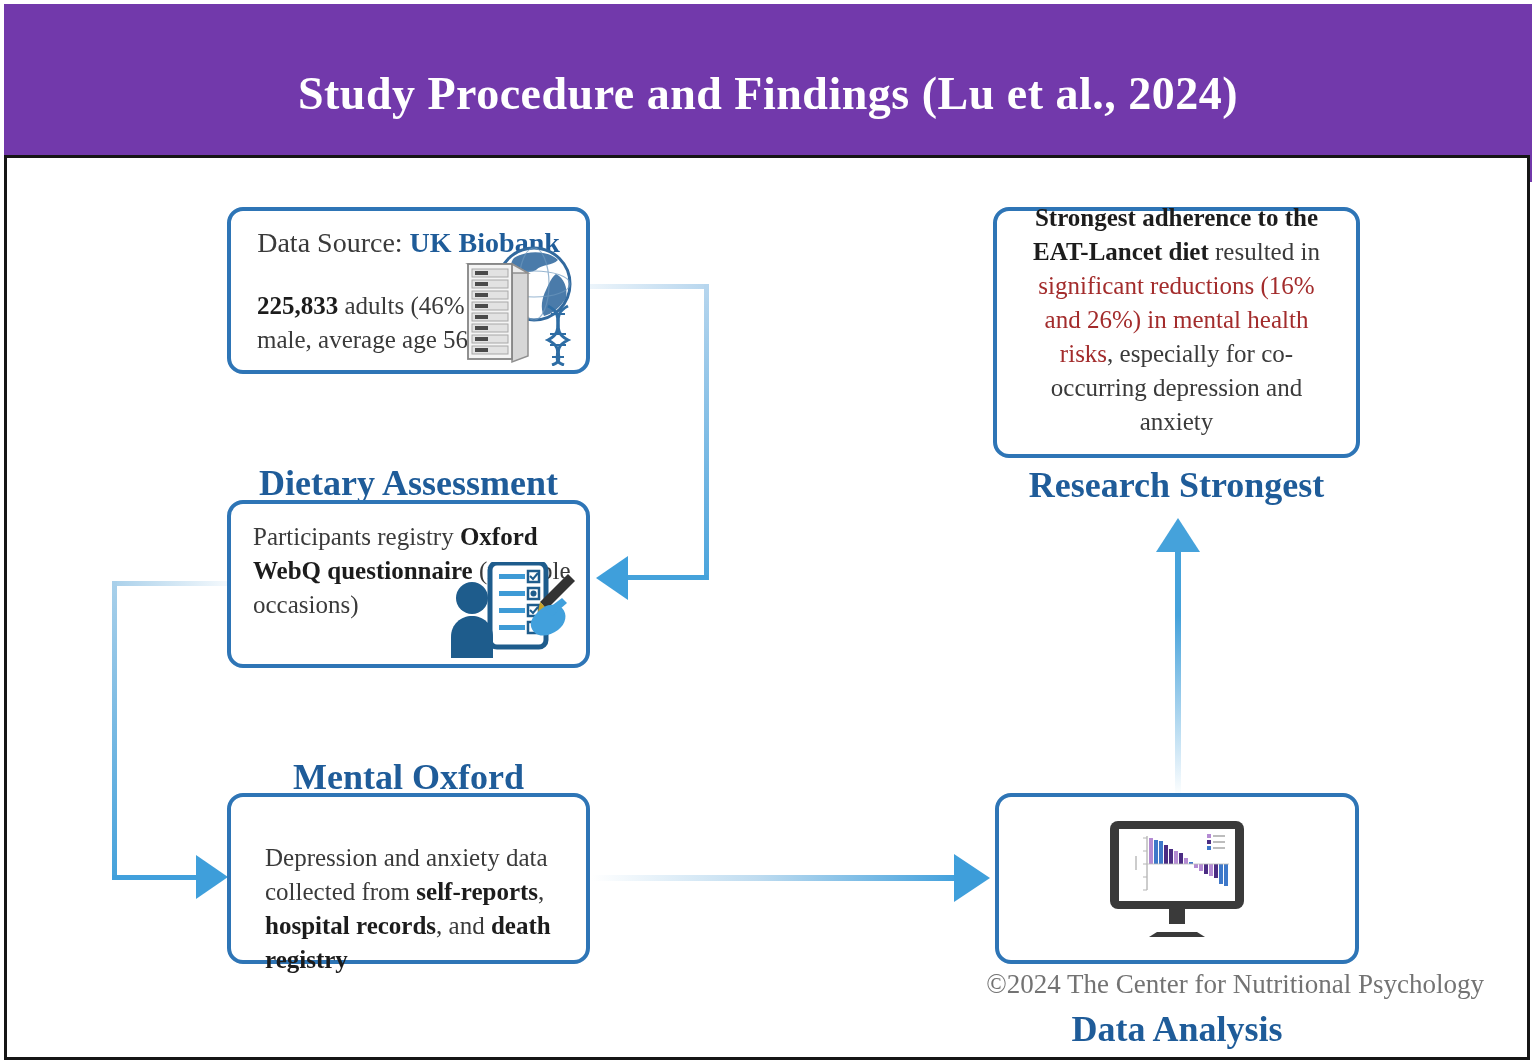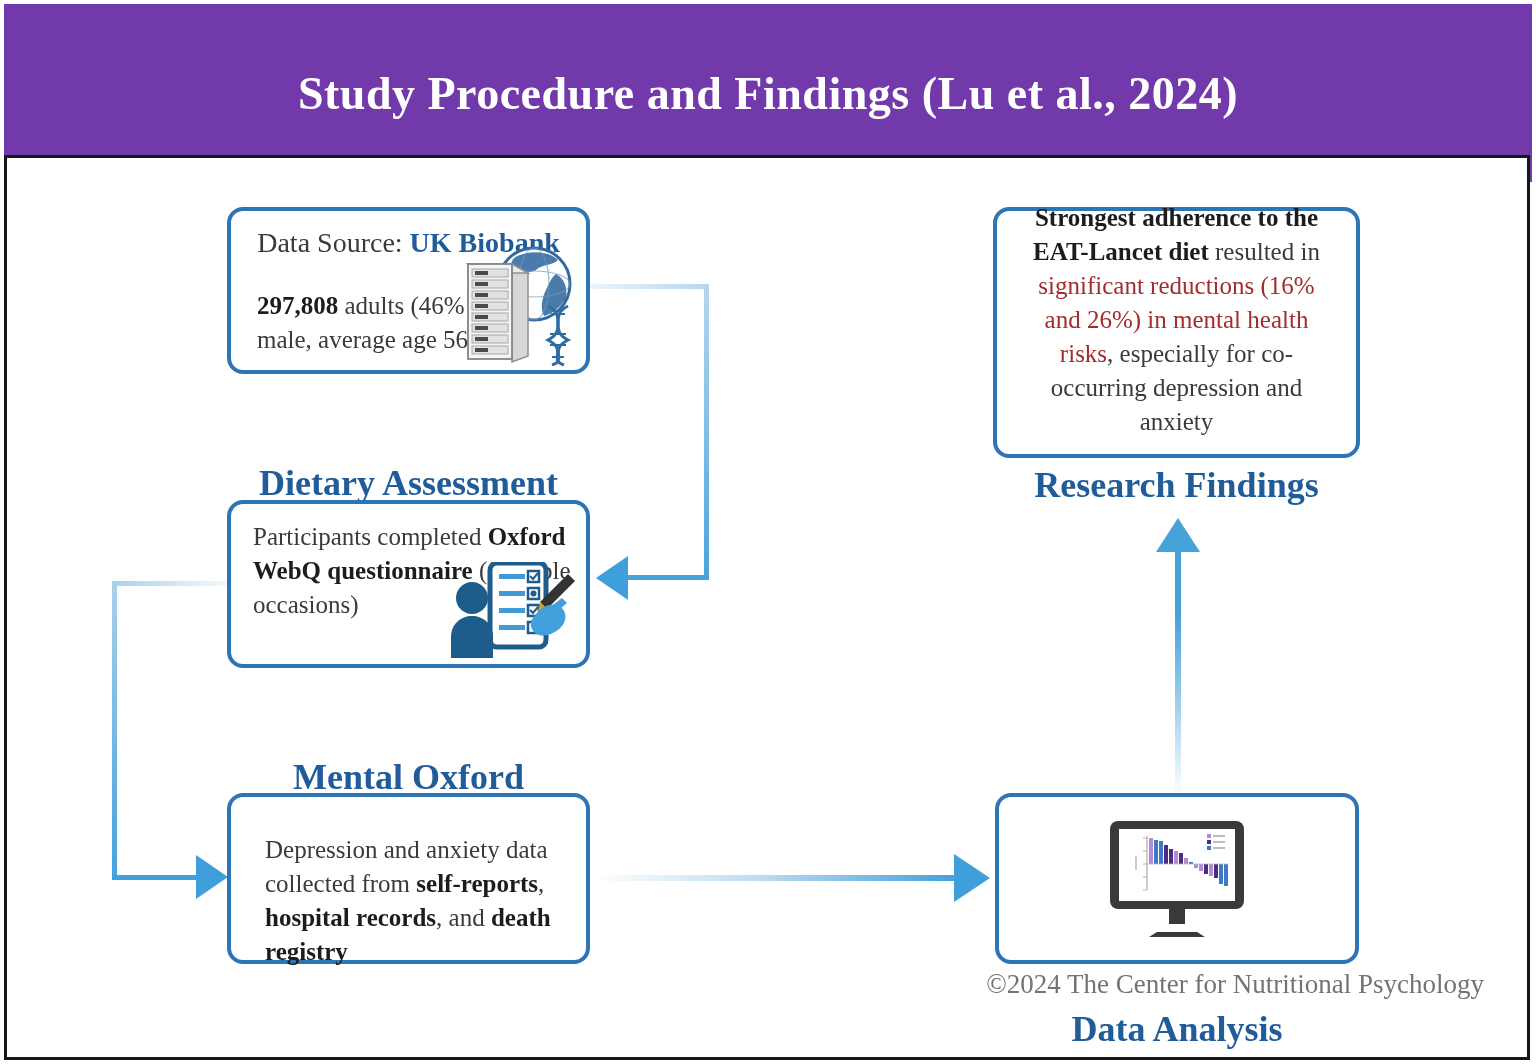--- a/index.html
+++ b/index.html
@@ -36,21 +36,21 @@
   }
   .label-dietary{left:227px;top:462px;width:363px;}
   .label-mental{left:227px;top:756px;width:363px;}
   .label-analysis{left:995px;top:1008px;width:364px;}
   .label-findings{left:993px;top:464px;width:367px;}
   
   .box-title{font-size:28px;text-align:center;margin-top:16px;color:#3a3a3a;}
   .body-text{font-size:25px;line-height:1.36;color:#3a3a3a;}
   .ds-stat{position:absolute;left:26px;top:78px;width:245px;}
   .dietary-text{position:absolute;left:22px;top:16px;width:322px;}
-  .mental-text{position:absolute;left:34px;top:36px;width:300px;}
+  .mental-text{position:absolute;left:34px;top:44px;width:300px;}
   .findings-text{width:318px;text-align:center;margin-top:-26px;}
   .seg-normal{color:#3a3a3a;}
   .seg-bold{font-weight:bold;color:#1c1c1c;}
   .seg-red{color:#A32C2C;}
   .seg-bold-blue{font-weight:bold;color:#1F5C99;}
   .copyright{
     position:absolute;right:52px;top:969px;font-size:27px;color:#737373;
   }
   
   .icon-biobank{position:absolute;right:8px;bottom:4px;width:122px;height:122px;}
@@ -108,21 +108,21 @@
   <div class="arrow-seg c-h"></div>
   <div class="arrow-seg c-head"></div>
 </div>
 <div>
   <div class="arrow-seg d-v"></div>
   <div class="arrow-seg d-head"></div>
 </div>
 
 <div class="node-box box-data-source">
   <div class="box-title"><span class="seg-normal">Data Source: </span><span class="seg-bold-blue">UK Biobank</span></div>
-  <div class="body-text ds-stat"><span class="seg-bold">297,808</span><span class="seg-normal"> adults (46% male, average age 56)</span></div>
+  <div class="body-text ds-stat"><span class="seg-bold">225,833</span><span class="seg-normal"> adults (46% male, average age 56)</span></div>
   <svg class="icon-biobank" viewBox="0 0 122 122">
 
     <circle cx="78" cy="40" r="36" fill="#ffffff" stroke="#31699E" stroke-width="3"></circle>
     <path fill="#31699E" opacity="0.88" d="M58,14 C70,6 92,6 102,16 C96,22 86,20 80,26 C72,30 66,26 60,30 C54,26 54,18 58,14 Z"></path>
     <path fill="#31699E" opacity="0.88" d="M100,30 C108,34 112,44 110,54 C104,64 96,70 88,72 C84,64 86,54 90,46 C93,39 96,33 100,30 Z"></path>
     <path fill="#31699E" opacity="0.88" d="M48,38 C56,36 64,40 68,48 C70,56 66,64 58,68 C50,64 45,52 48,38 Z"></path>
     <g stroke="#6C97BD" stroke-width="1.2" fill="none" opacity="0.7">
       <ellipse cx="78" cy="40" rx="36" ry="13"></ellipse>
       <ellipse cx="78" cy="40" rx="15" ry="36"></ellipse>
     </g>
@@ -156,21 +156,21 @@
     <g stroke="#2E6DA4" stroke-width="3" fill="none">
       <path d="M92,62 C112,72 92,86 112,96 C92,106 112,116 96,121"></path>
       <path d="M112,62 C92,72 112,86 92,96 C112,106 92,116 108,121"></path>
       <path d="M95,70 L109,70 M94,90 L110,90 M94,101 L110,101 M96,113 L108,113" stroke-width="2.2"></path>
     </g>
   </svg>
 </div>
 
 <div class="node-label label-dietary">Dietary Assessment</div>
 <div class="node-box box-dietary">
-  <div class="body-text dietary-text"><span class="seg-normal">Participants completed </span><span class="seg-bold">Oxford WebQ questionnaire</span><span class="seg-normal"> (multiple occasions)</span></div>
+  <div class="body-text dietary-text"><span class="seg-normal">Participants registry </span><span class="seg-bold">Oxford WebQ questionnaire</span><span class="seg-normal"> (multiple occasions)</span></div>
   <svg class="icon-quest" viewBox="0 0 126 96">
 
     <rect x="40" y="1" width="56" height="84" rx="7" fill="#ffffff" stroke="#1E5C8C" stroke-width="5"></rect>
     <g>
       <rect x="49" y="12" width="26" height="5" fill="#3E9BD6"></rect>
         <rect x="78" y="9" width="11" height="11" fill="none" stroke="#1E5C8C" stroke-width="2.5"></rect>
       <path d="M80,14 l3,3 l5,-6" stroke="#1E5C8C" stroke-width="2" fill="none"></path>
       <rect x="49" y="29" width="26" height="5" fill="#3E9BD6"></rect>
         <rect x="78" y="26" width="11" height="11" fill="none" stroke="#1E5C8C" stroke-width="2.5"></rect>
       <circle cx="83.5" cy="31.5" r="3" fill="#1E5C8C"></circle>
@@ -244,15 +244,15 @@
 
     <rect x="60" y="89" width="16" height="15" fill="#3a3a3a"></rect>
     <polygon points="48,112 88,112 96,117 40,117" fill="#3a3a3a"></polygon>
   </svg>
 </div>
 <div class="node-label label-analysis">Data Analysis</div>
 
 <div class="node-box box-findings">
   <div class="body-text findings-text"><span class="seg-bold">Strongest adherence to the EAT-Lancet diet</span><span class="seg-normal"> resulted in </span><span class="seg-red">significant reductions (16% and 26%) in mental health risks</span><span class="seg-normal">, especially for co-occurring depression and anxiety</span></div>
 </div>
-<div class="node-label label-findings">Research Findings</div>
+<div class="node-label label-findings">Research Strongest</div>
 
 <div class="copyright">©2024 The Center for Nutritional Psychology</div>
 
 </body></html>

